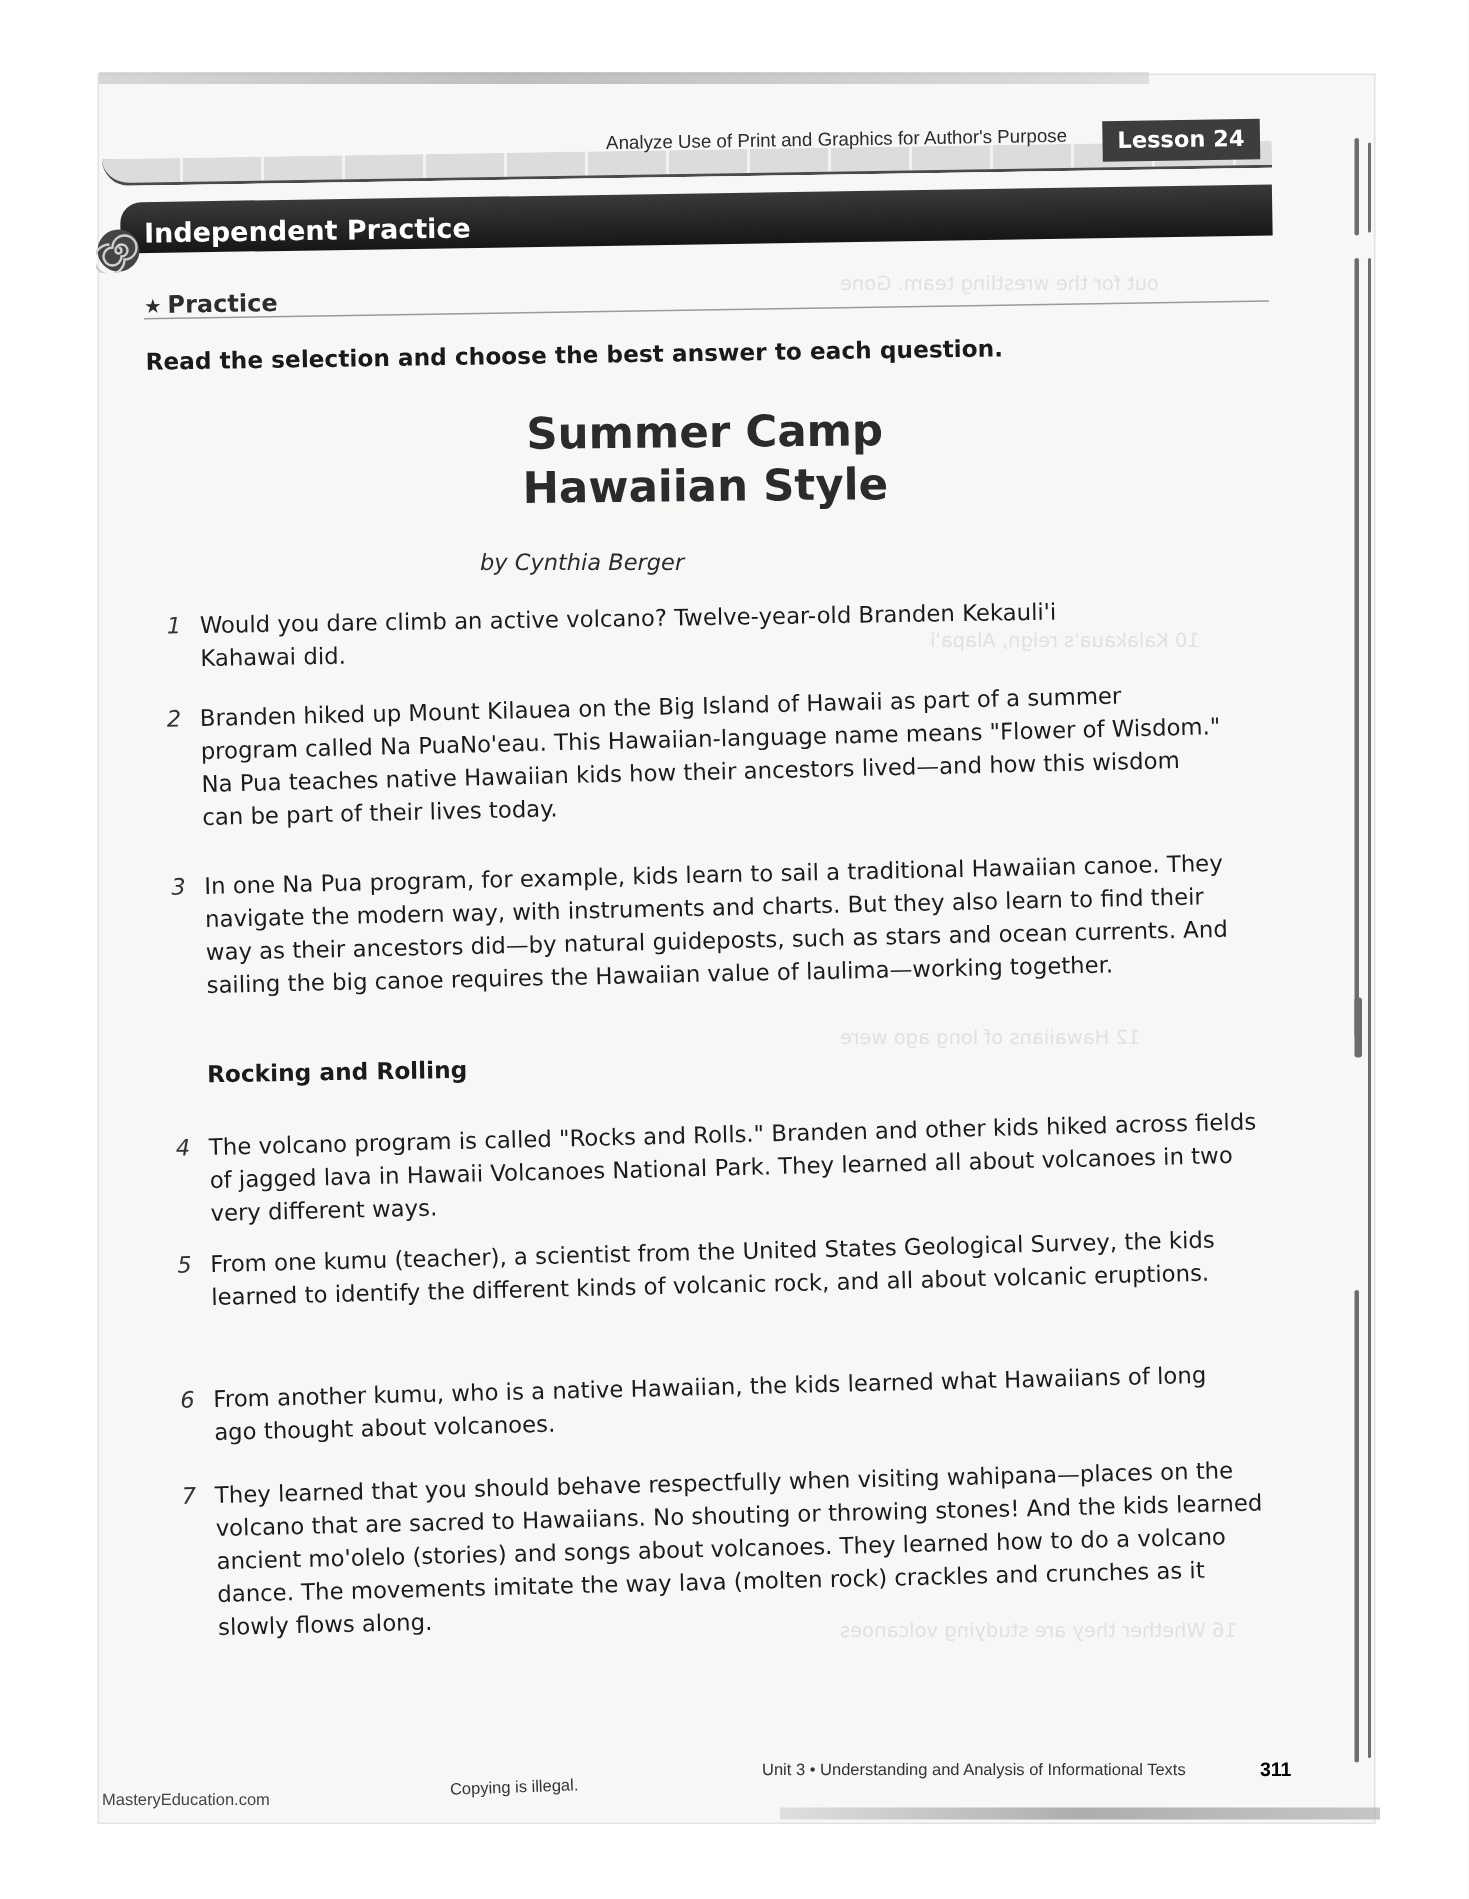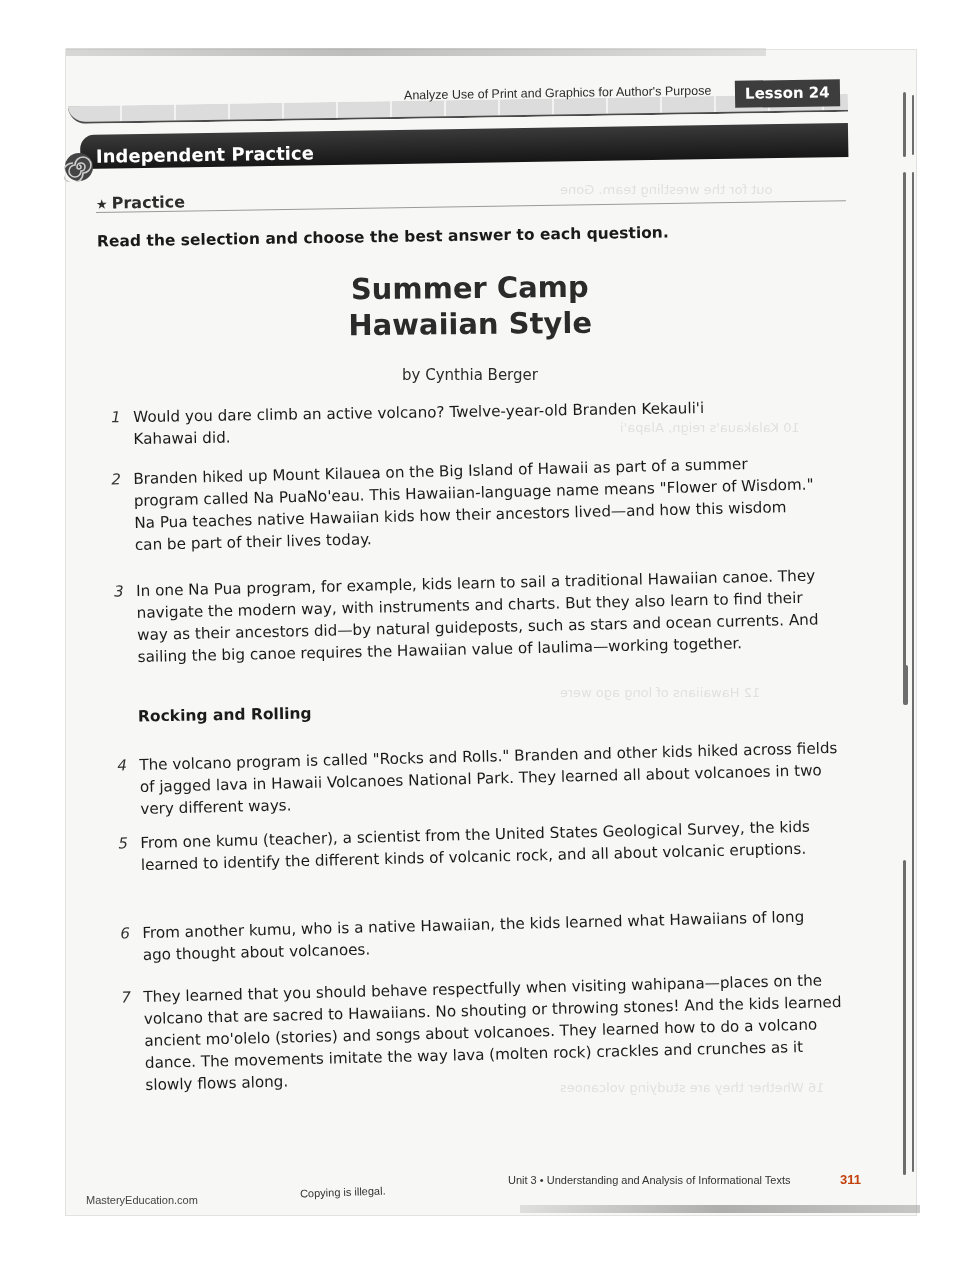--- a/index.html
+++ b/index.html
@@ -87,55 +87,55 @@
       transform: rotate(-0.9deg); white-space: nowrap;
     }
     .story-title {
       position: absolute; left: 300px; top: 270px; width: 340px;
       text-align: center; font-weight: bold; font-size: 29px; line-height: 36px;
       color: #2b2b2b;
       transform: rotate(-0.6deg);
     }
     .byline {
       position: absolute; left: 320px; top: 366px; width: 300px;
-      text-align: center; font-size: 15px; color: #2b2b2b;
+      text-align: left; font-style: italic; font-size: 15px; color: #2b2b2b;
     }
     .para {
       position: absolute; width: 700px;
       font-size: 15.2px; line-height: 22px; color: #1b1b1b;
       transform-origin: left top;
     }
     .para-num {
       position: absolute; left: -22px; top: 0;
       font-style: italic; font-size: 15px; color: #333;
     }
     .para-text { display: block; }
     .subhead {
       position: absolute; left: 138px; top: 706px;
       font-weight: bold; font-size: 15.5px; color: #1b1b1b;
       transform: rotate(-1deg);
     }
     .footer-left {
       position: absolute; left: 68px; top: 1194px;
-      font-family: "Liberation Sans", sans-serif; font-size: 11px; color: #444; margin-left: 18px;
+      font-family: "Liberation Sans", sans-serif; font-size: 11px; color: #444;
     }
     .footer-copy {
       position: absolute; left: 300px; top: 1186px;
       font-family: "Liberation Sans", sans-serif; font-size: 11px; color: #333;
       transform: rotate(-2deg);
     }
     .footer-unit {
       position: absolute; left: 508px; top: 1174px;
       font-family: "Liberation Sans", sans-serif; font-size: 11px; color: #333;
       white-space: nowrap;
       text-align: center;
     }
     .footer-page {
       position: absolute; left: 840px; top: 1172px;
-      font-family: "Liberation Sans", sans-serif; font-weight: bold; font-size: 13px; color: #c2410c;
+      font-family: "Liberation Sans", sans-serif; font-weight: bold; font-size: 13px; color: #000000;
     }
     .ghost {
       position: absolute; color: #cfcfcf; font-size: 13px; opacity: .55;
       transform: scaleX(-1); white-space: nowrap; pointer-events: none;
     }
   </style>
 </head>
 <body>
 
 <div class="page"></div>

